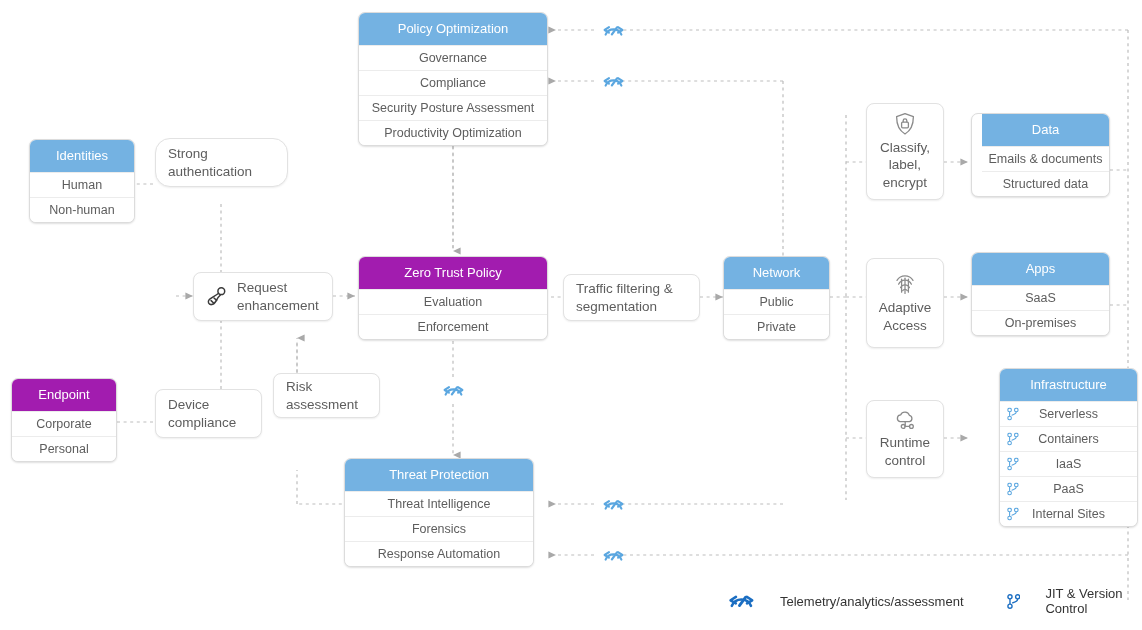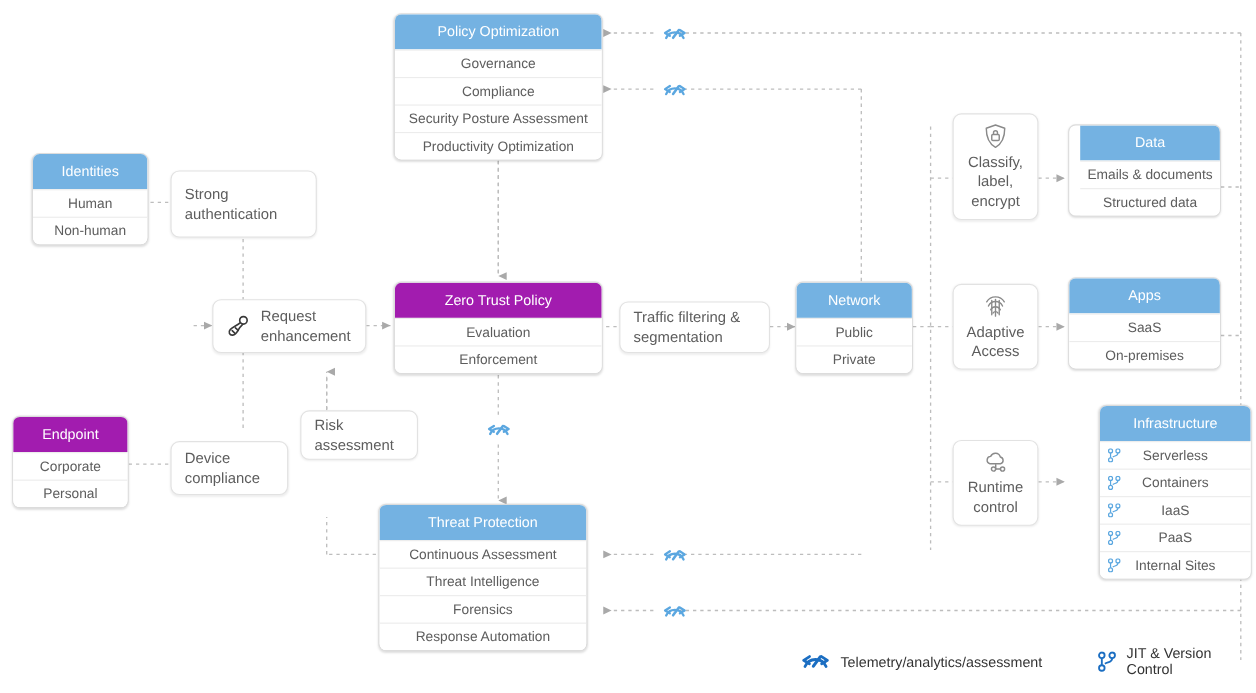--- a/index.html
+++ b/index.html
@@ -28,21 +28,21 @@
   .pill .txt{padding:0 12px;white-space:pre-line;}
   .pill.ctr{justify-content:center;text-align:center;}
   .pill.ico{align-items:center;}
   .pill.vert{flex-direction:column;justify-content:center;text-align:center;}
   .pill.vert .gico{margin-bottom:3px;}
   .pill .kico{margin-left:11px;flex:0 0 auto;display:block;}
 
   
   #legend{position:absolute;left:729px;top:588px;width:410px;height:26px;
           display:flex;align-items:center;}
-  .lg{display:flex;align-items:center;font-size:13px;color:#333;}
+  .lg{display:flex;align-items:center;font-size:13px;color:#333;gap:16px;}
   .lg .lbl{margin-left:9px;}
   #legend .sp{width:54px;}
 </style>
 </head>
 <body>
 
 <div id="canvas">
 
   <svg class="wires" viewBox="0 0 1142 630">
     <defs>
@@ -167,21 +167,20 @@
   </div>
 
   <div class="card dark" style="left:358px;top:256px;width:190px;">
     <div class="hd">Zero Trust Policy</div>
     <div class="row">Evaluation</div>
     <div class="row">Enforcement</div>
   </div>
 
   <div class="card light" style="left:344px;top:458px;width:190px;">
     <div class="hd">Threat Protection</div>
-    <div class="row">Continuous Assessment</div>
     <div class="row">Threat Intelligence</div>
     <div class="row">Forensics</div>
     <div class="row">Response Automation</div>
   </div>
 
   <div class="card light" style="left:723px;top:256px;width:107px;">
     <div class="hd">Network</div>
     <div class="row">Public</div>
     <div class="row">Private</div>
   </div>
@@ -245,26 +244,26 @@
         <circle cx="2.6" cy="2.4" r="1.8" fill="none" stroke="#5ba7e0" stroke-width="1.1"></circle>
         <circle cx="9.3" cy="2.4" r="1.8" fill="none" stroke="#5ba7e0" stroke-width="1.1"></circle>
         <circle cx="2.6" cy="10.6" r="1.8" fill="none" stroke="#5ba7e0" stroke-width="1.1"></circle>
         <path d="M2.6,4.3 L2.6,8.7" stroke="#5ba7e0" stroke-width="1.1" fill="none"></path>
         <path d="M9.3,4.3 C9.3,7.2 6.4,6.6 4.6,7.9" stroke="#5ba7e0" stroke-width="1.1" fill="none"></path>
       </svg>
       <span>Internal Sites</span>
     </div>
   </div>
 
-  <div class="pill" style="left:155px;top:155px;width:133px;height:61px;">
+  <div class="pill" style="left:155px;top:138px;width:133px;height:49px;border-radius:15px;">
     <span class="txt">Strong
 authentication</span>
   </div>
 
-  <div class="pill" style="left:155px;top:401px;width:107px;height:49px;">
+  <div class="pill" style="left:155px;top:389px;width:107px;height:49px;">
     <span class="txt">Device
 compliance</span>
   </div>
 
   <div class="pill ico" style="left:193px;top:272px;width:140px;height:49px;">
     <svg class="kico" width="25" height="24" viewBox="0 0 25 24">
       <g fill="none" stroke="#3a3a3a" stroke-width="1.5" stroke-linecap="round" stroke-linejoin="round">
         <circle cx="16.3" cy="6.2" r="3.4"></circle>
         <path d="M13.6,8.3 C10.4,11.0 6.2,12.6 4.3,14.6 C2.3,16.8 3.6,19.9 6.6,19.6 C9.1,19.4 10.3,17.3 11.4,15.3 C12.5,13.3 13.6,11.6 15.6,9.8"></path>
         <path d="M9.0,13.0 L11.6,15.4"></path>
@@ -291,21 +290,21 @@
         <path d="M11,1.6 L19.4,4.6 C19.4,12.6 16.5,18.9 11,22.0 C5.5,18.9 2.6,12.6 2.6,4.6 Z"></path>
         <rect x="7.6" y="10.2" width="6.8" height="5.6" rx="1"></rect>
         <path d="M9.2,10.2 L9.2,8.6 A1.8,1.8 0 0 1 12.8,8.6 L12.8,10.2"></path>
       </g>
     </svg>
     <span class="txt">Classify,
 label,
 encrypt</span>
   </div>
 
-  <div class="pill vert ctr" style="left:866px;top:258px;width:78px;height:78px;">
+  <div class="pill vert ctr" style="left:866px;top:258px;width:78px;height:90px;">
     <svg class="gico" width="22" height="24" viewBox="0 0 22 24">
       <g fill="none" stroke="#8a8a8a" stroke-width="1.25" stroke-linecap="round">
         <path d="M3.0,8.4 A9.4,9.4 0 0 1 19.0,8.4"></path>
         <path d="M4.6,12.2 A7.0,7.0 0 0 1 17.4,12.2"></path>
         <path d="M6.6,15.6 A4.9,4.9 0 0 1 15.4,15.6"></path>
         <path d="M8.7,18.6 A2.7,2.7 0 0 1 13.3,18.6"></path>
         <path d="M11,6.2 L11,21.4"></path>
         <path d="M7.6,7.2 L7.6,20.2"></path>
         <path d="M14.4,7.2 L14.4,20.2"></path>
       </g>

